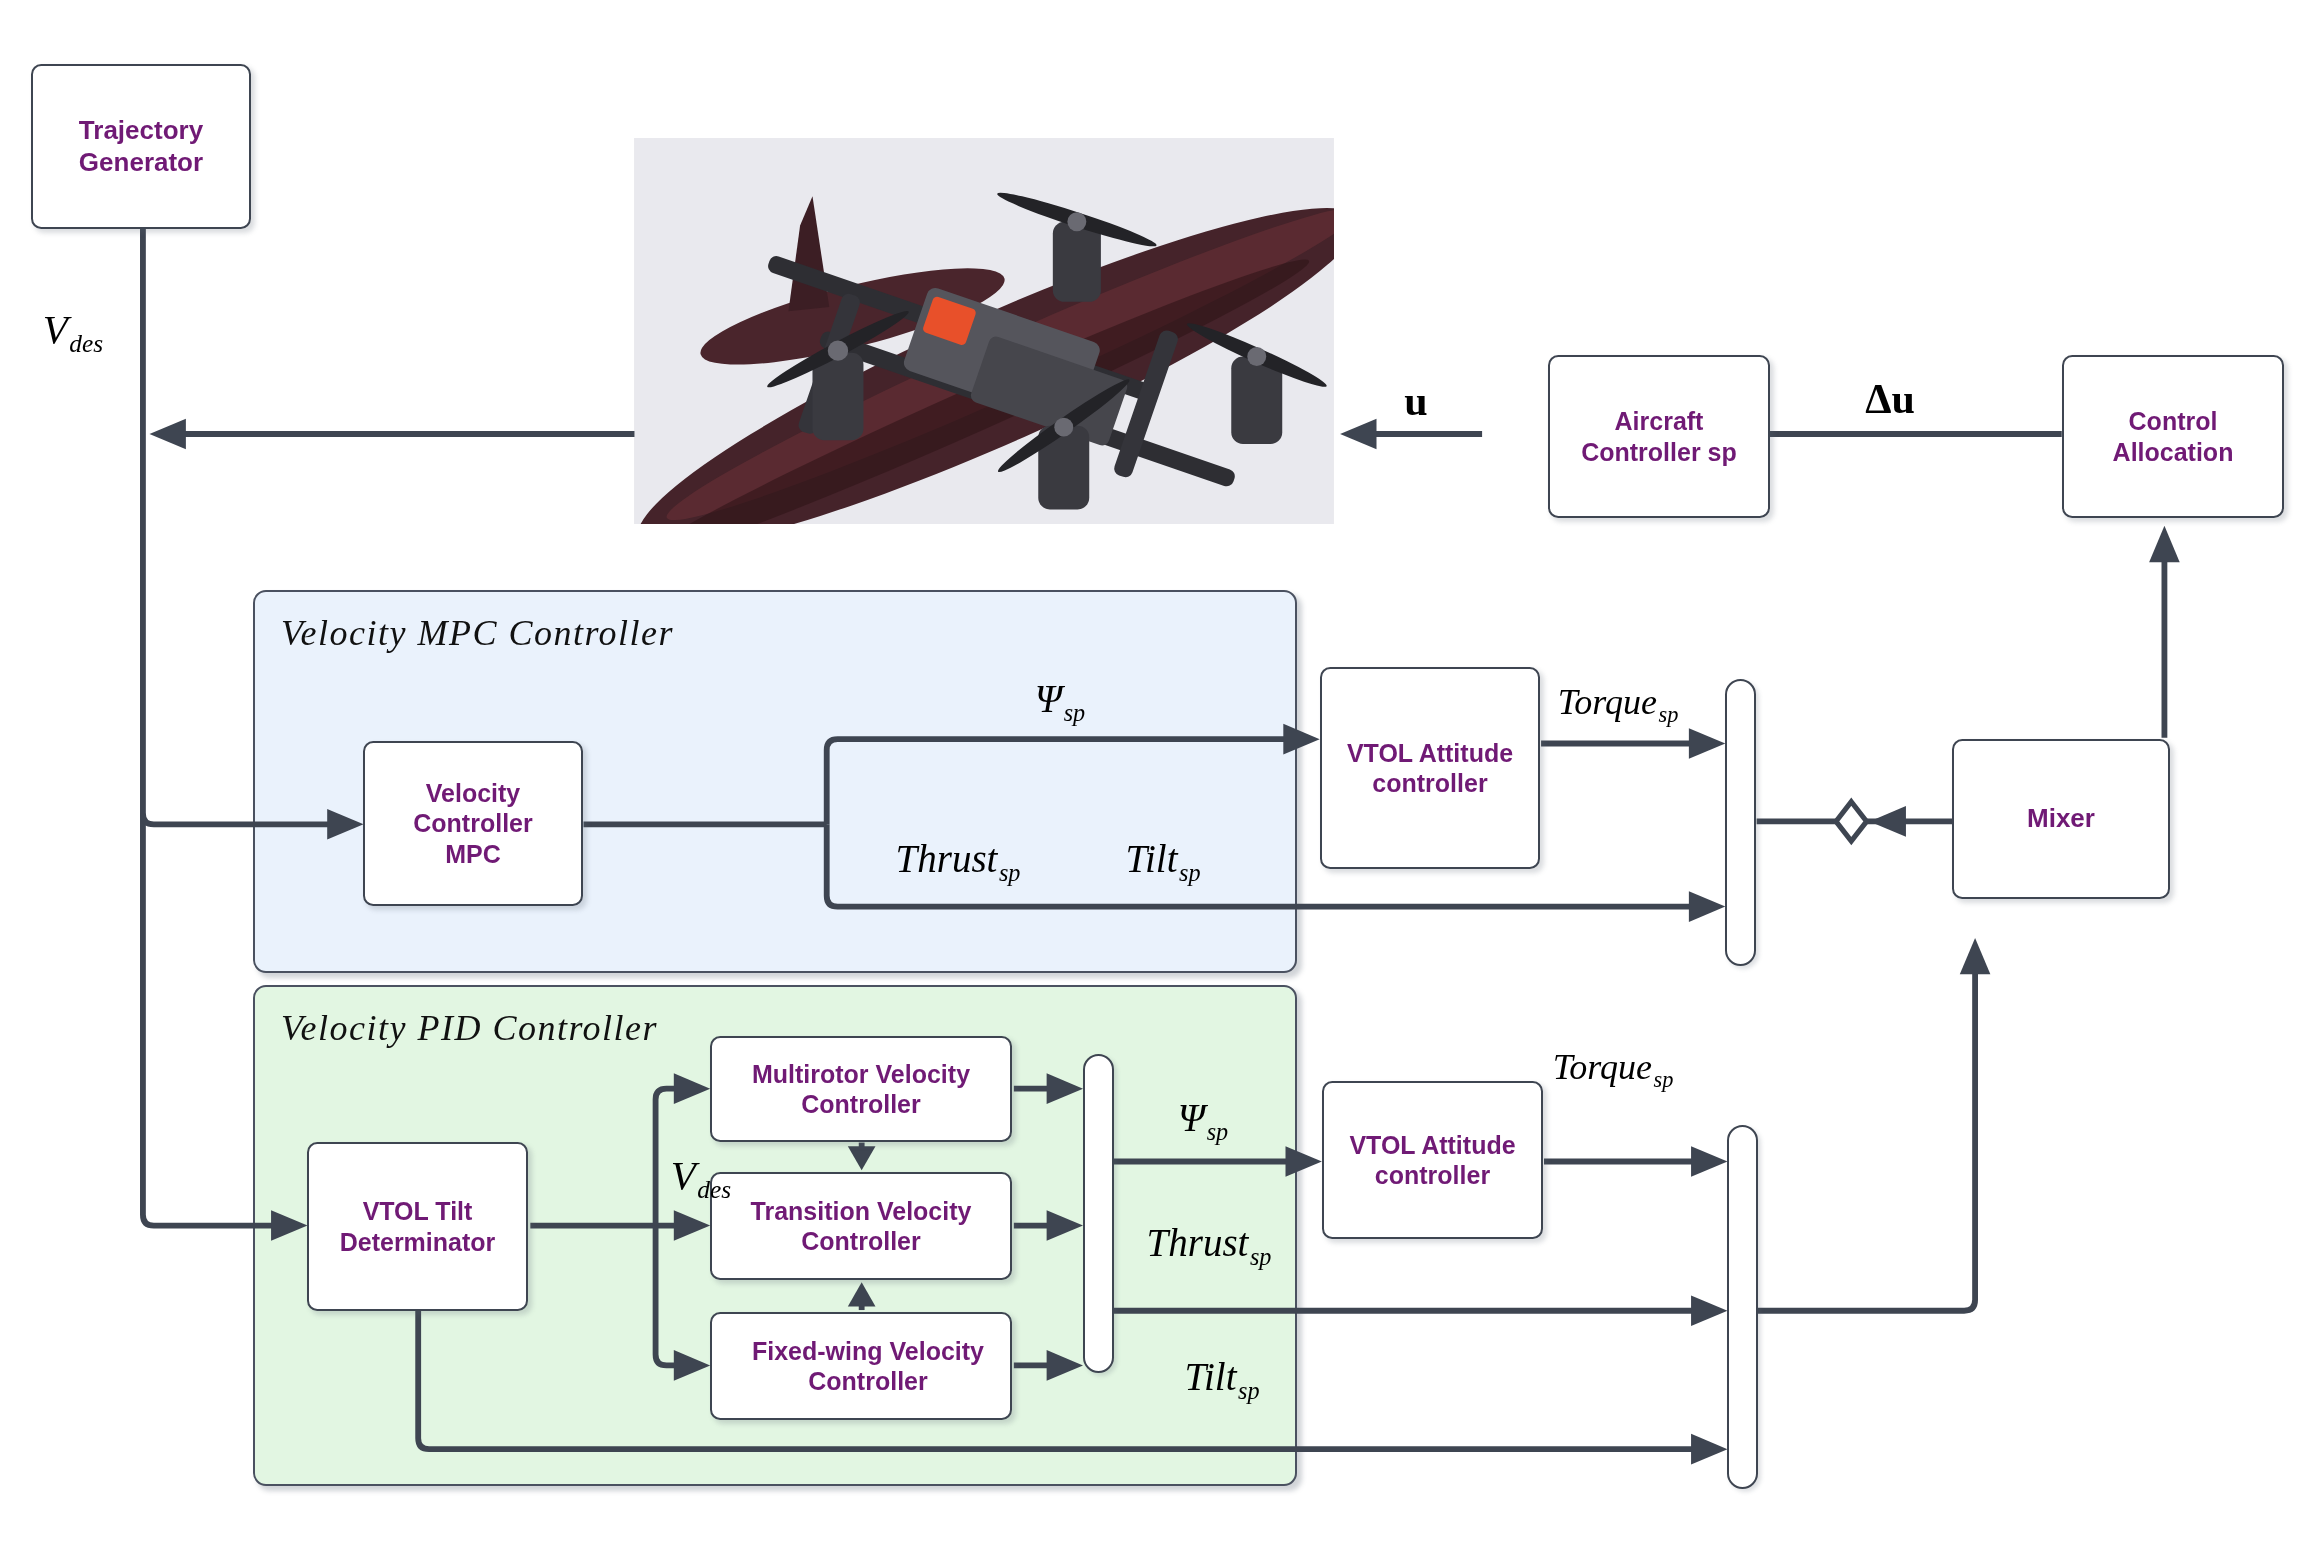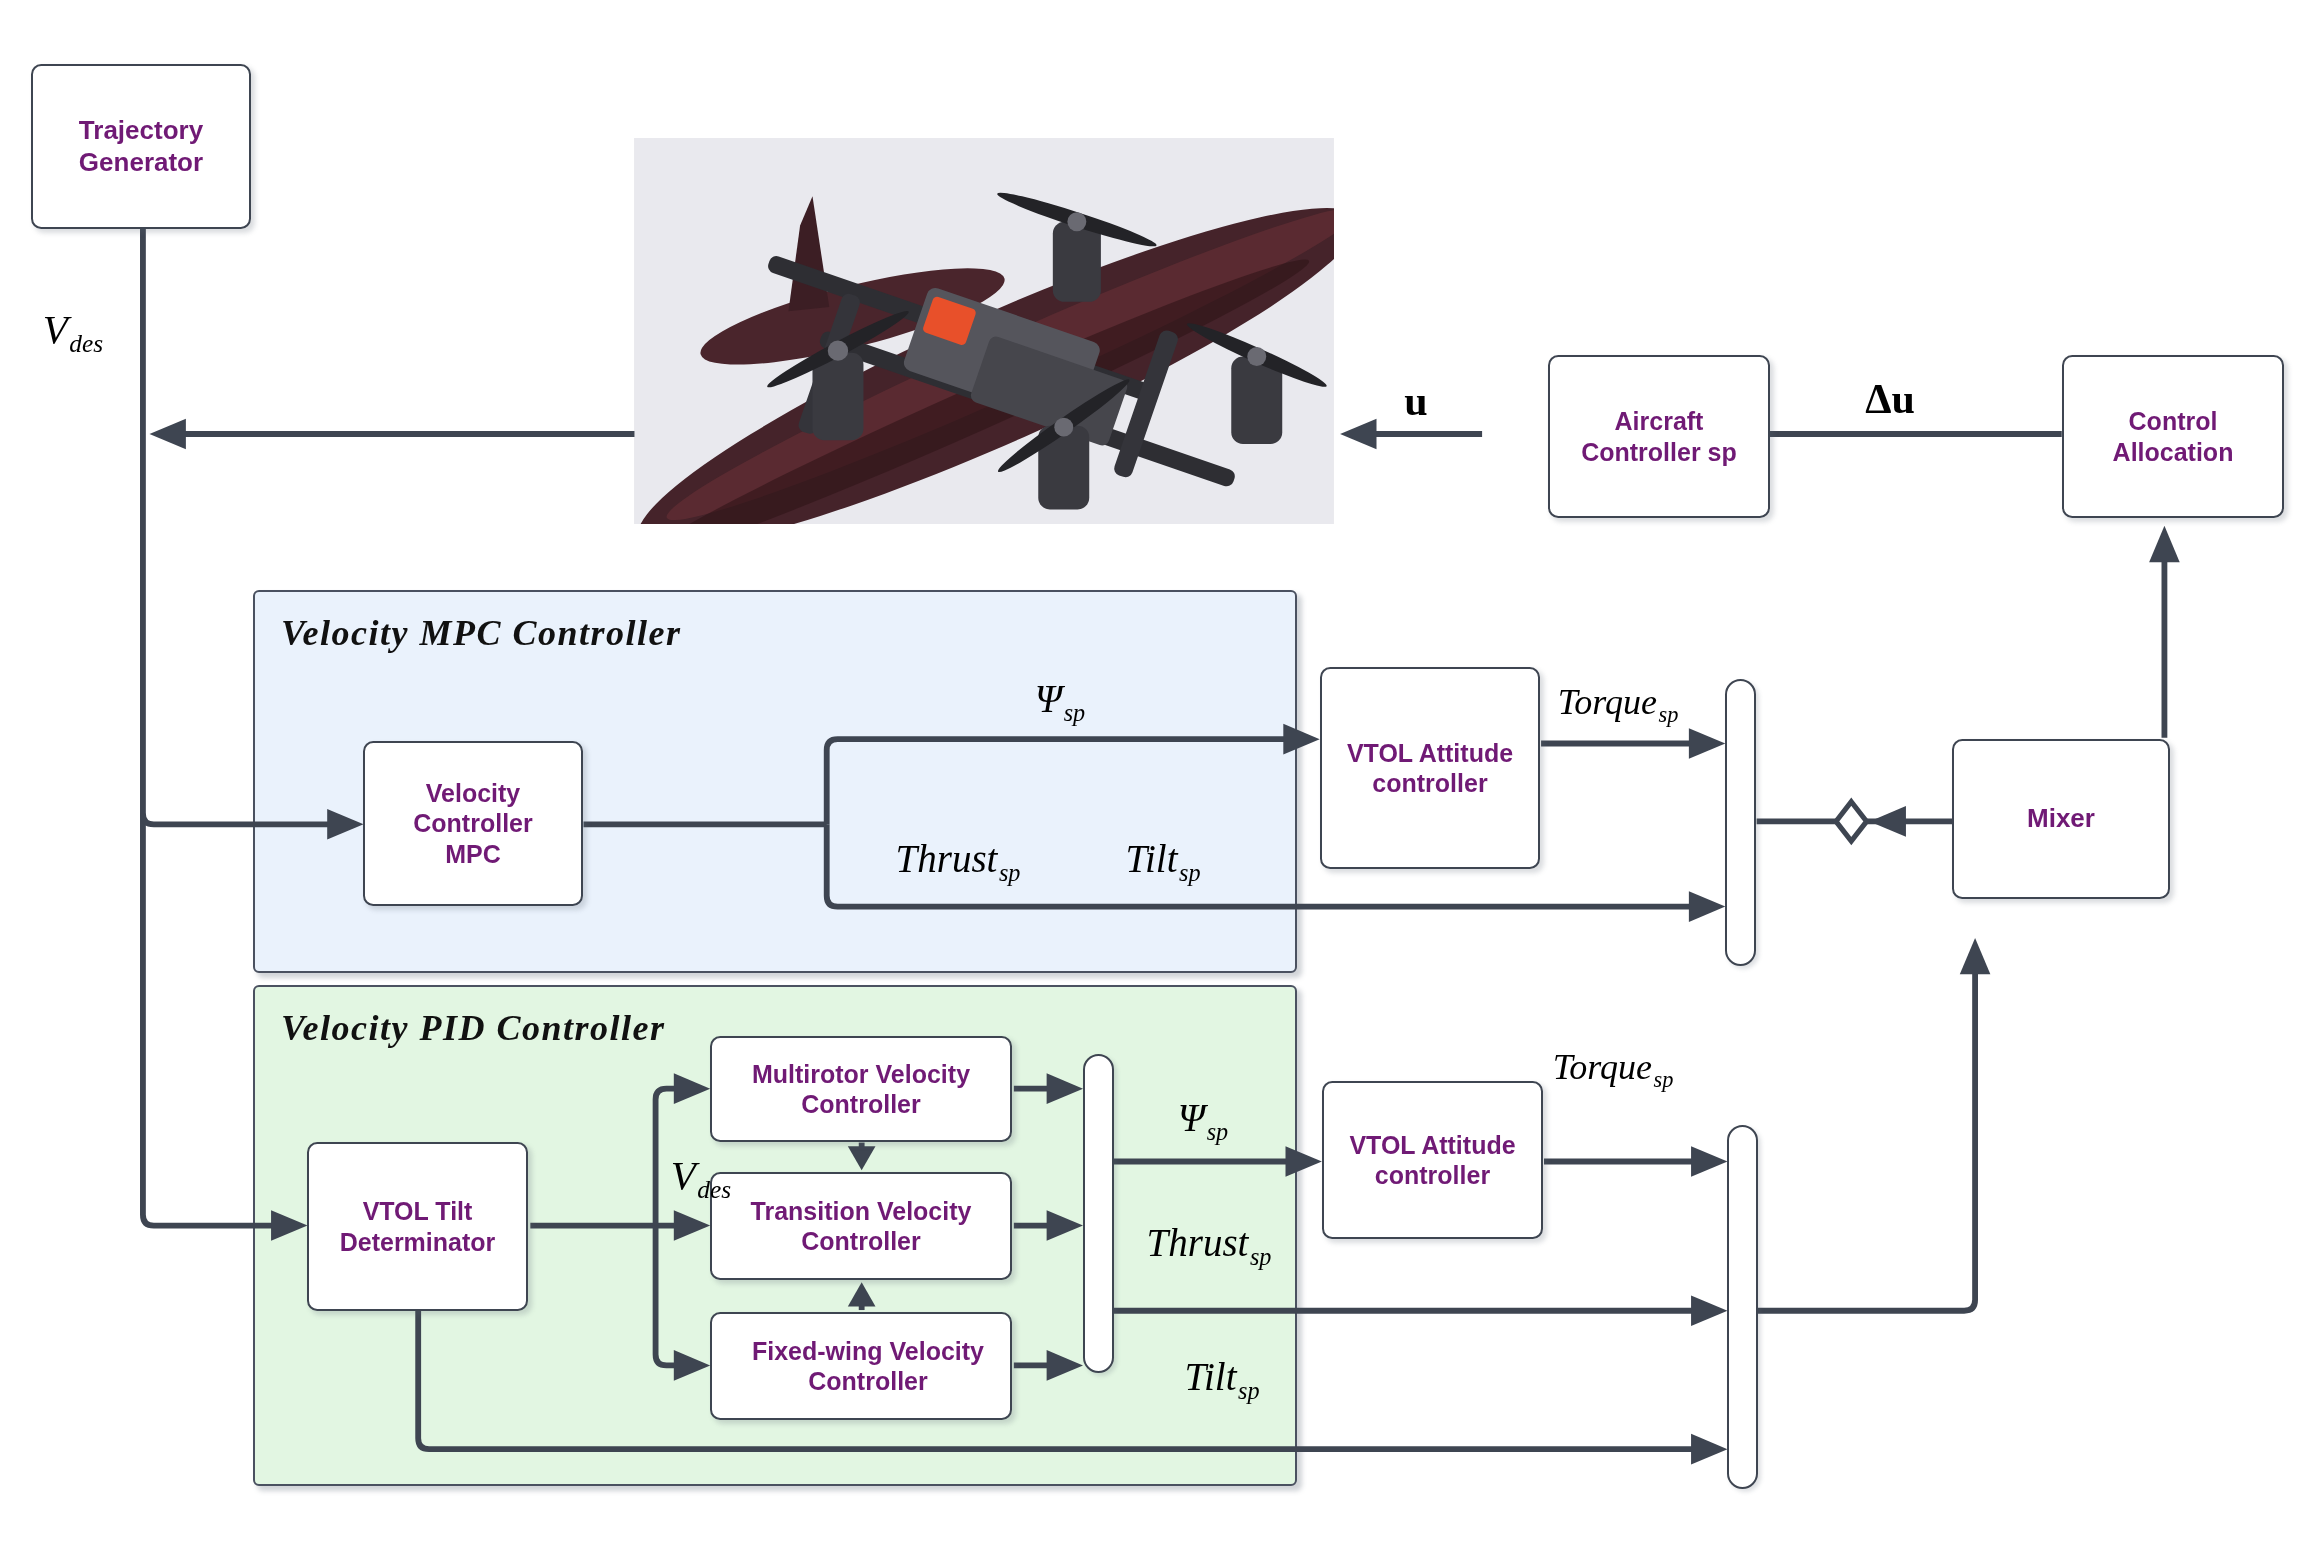--- a/index.html
+++ b/index.html
@@ -1,19 +1,19 @@
 <!DOCTYPE html>
 <html style="font-size:11.7px"><head>
 <meta charset="utf-8">
 <style>
   html,body{margin:0;padding:0;background:#ffffff;}
   #stage{position:relative;width:2319px;height:1562px;background:#ffffff;overflow:hidden;
          font-family:"Liberation Sans",sans-serif;}
-  .panel{position:absolute;border:2.2px solid #4a5160;border-radius:6px;
-         box-shadow:4.4px 4.4px 5.8px rgba(90,100,115,.28);font-weight:bold;}
+  .panel{position:absolute;border:2.2px solid #4a5160;border-radius:13px;
+         box-shadow:4.4px 4.4px 5.8px rgba(90,100,115,.28);}
   .panel-title{position:absolute;left:26px;top:20.4px;font-family:"Liberation Serif",serif;
          font-style:italic;font-size:36px;letter-spacing:1.5px;color:#111;white-space:nowrap;}
   .node{position:absolute;background:#ffffff;border:2.9px solid #3e4551;border-radius:10.2px;
         display:flex;align-items:center;justify-content:center;text-align:center;
         font-weight:bold;color:#701a75;line-height:1.22;white-space:pre-line;
         box-shadow:3.6px 3.6px 5.1px rgba(90,100,115,.22);box-sizing:border-box;z-index:4;}
   .bar{position:absolute;background:#ffffff;border:2.9px solid #3e4551;border-radius:16px;
        box-sizing:border-box;z-index:3;box-shadow:2.9px 2.9px 4.4px rgba(90,100,115,.2);}
   svg.wires{position:absolute;left:0;top:0;z-index:2;}
   .lbl{position:absolute;transform:translate(-50%,-50%);font-family:"Liberation Serif",serif;

